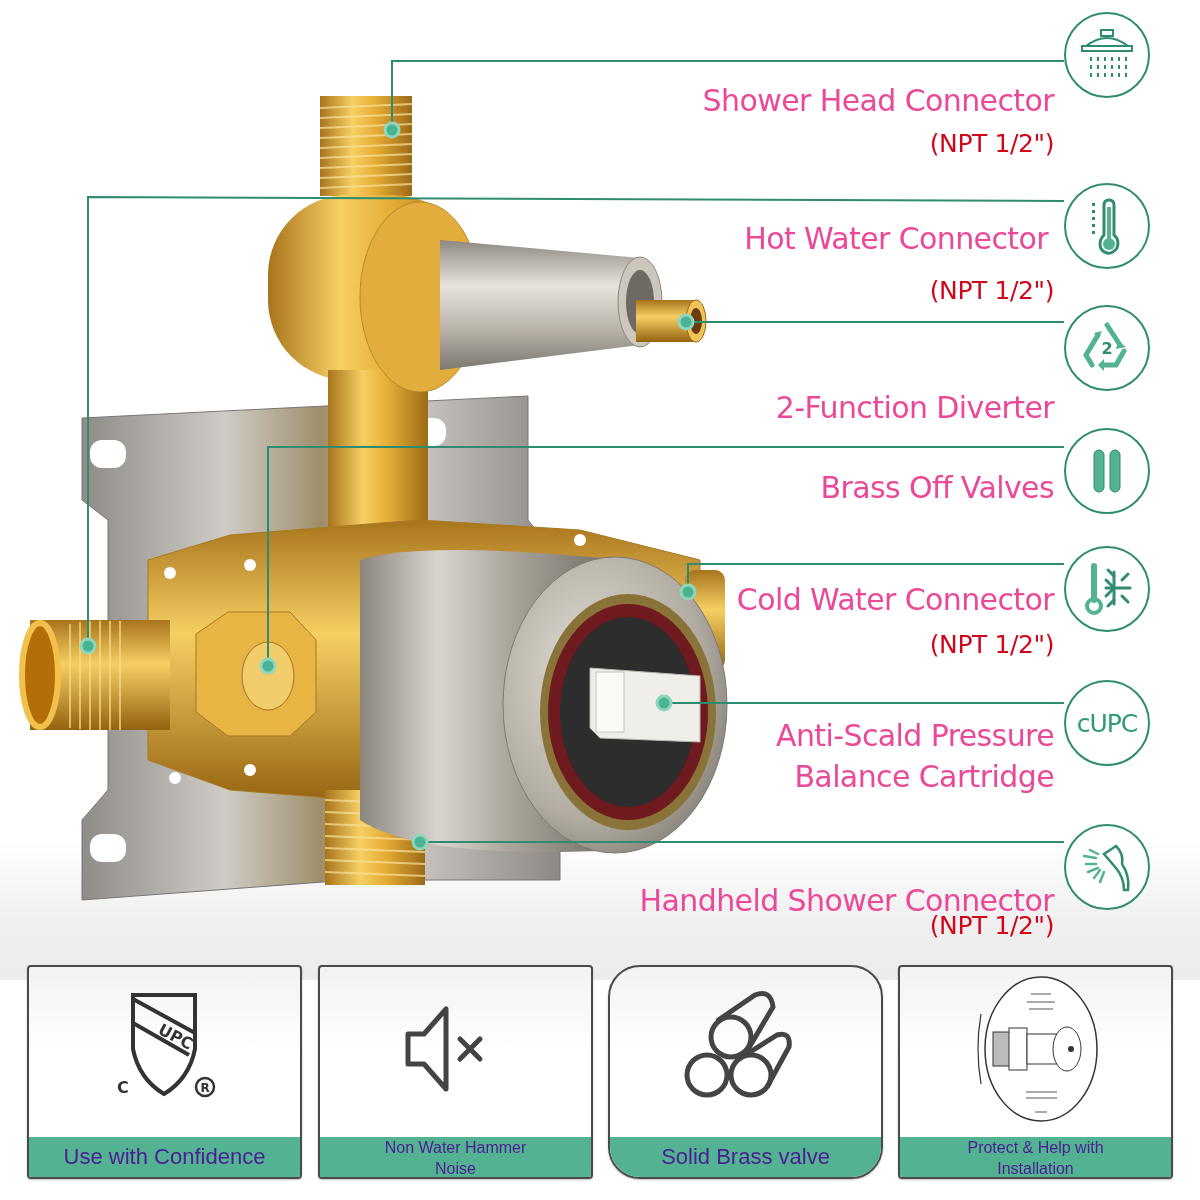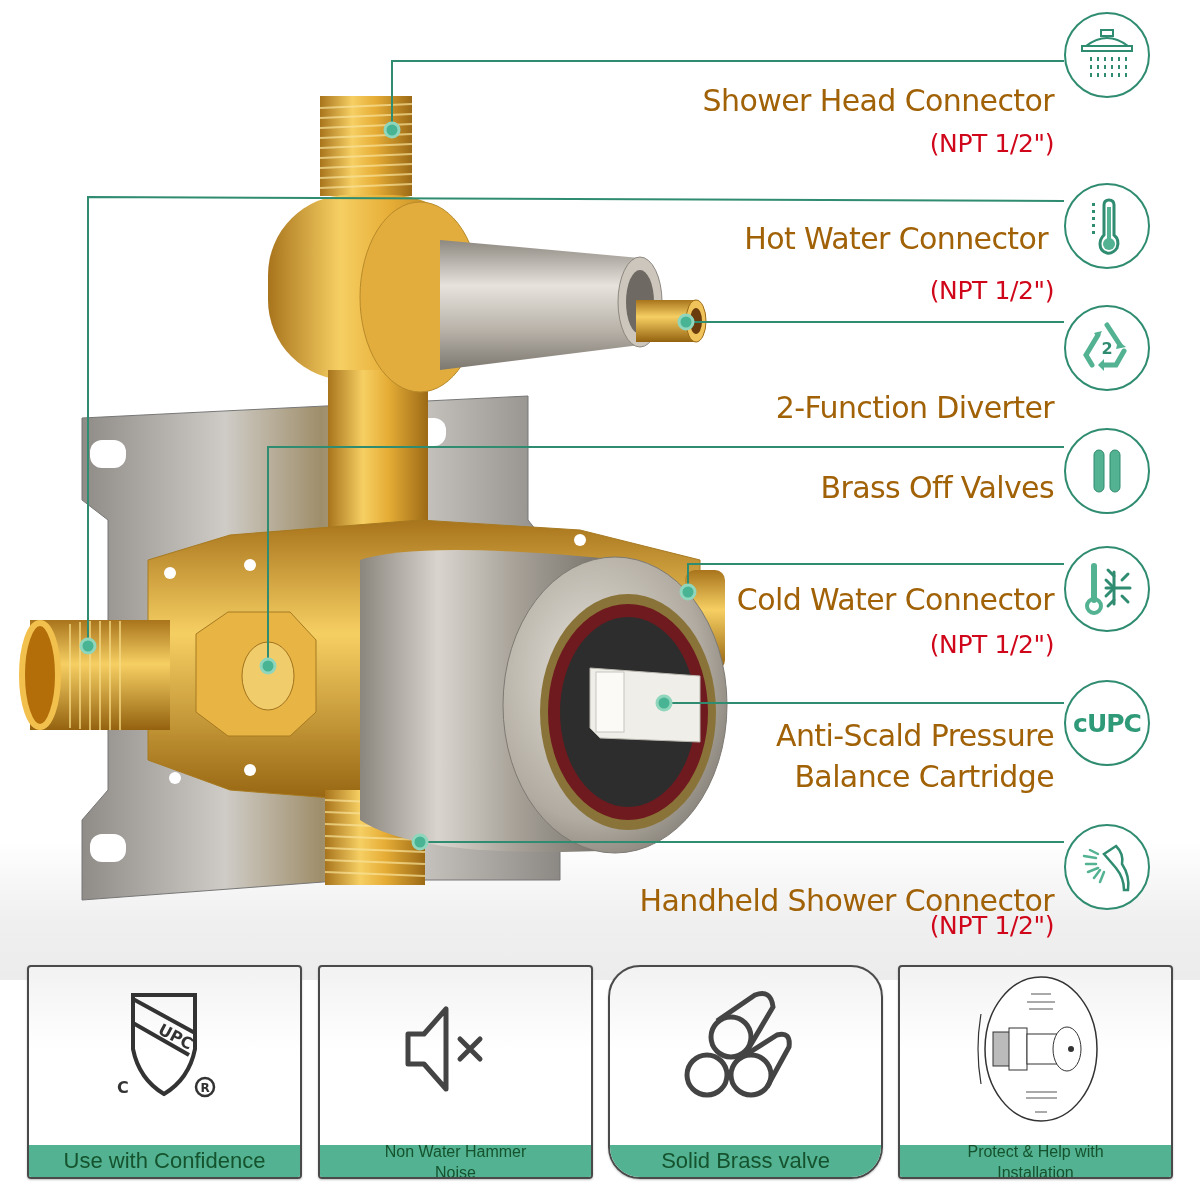--- a/index.html
+++ b/index.html
@@ -1,32 +1,32 @@
 <!DOCTYPE html>
 <html><head>
 <meta charset="utf-8">
 <style>
   * { box-sizing: border-box; margin: 0; padding: 0; }
   html, body { width: 1200px; height: 1200px; overflow: hidden; background: #ffffff; }
   body { position: relative; font-family: "DejaVu Sans", "Liberation Sans", sans-serif; }
   .bg-fade { position: absolute; left: 0; top: 840px; width: 1200px; height: 140px;
     background: linear-gradient(to bottom, #ffffff 0%, #efefef 60%, #ececec 100%); }
   .stage { position: absolute; left: 0; top: 0; width: 1200px; height: 1200px; }
-  .label { position: absolute; right: 146px; text-align: right; color: #a16207;
+  .label { position: absolute; right: 146px; text-align: right; color: #ec4899;
     font-family: "DejaVu Sans", sans-serif; font-size: 30px; letter-spacing: -0.6px; line-height: 1.1; white-space: nowrap; }
   .sub { position: absolute; right: 146px; text-align: right; color: #d0061a;
     font-family: "DejaVu Sans", sans-serif; font-size: 25px; letter-spacing: -0.4px; white-space: nowrap; }
   .icon-circle { position: absolute; left: 1064px; width: 86px; height: 86px; border: 2px solid #2f8c70;
     border-radius: 50%; background: #fff; display: flex; align-items: center; justify-content: center; }
   .icon-circle svg { width: 62px; height: 62px; }
-  .cupc { color: #2f9a78; font-family: "DejaVu Sans", sans-serif; font-weight: bold; font-size: 25px; letter-spacing: -1px; }
+  .cupc { color: #2f9a78; font-family: "DejaVu Sans", sans-serif; font-weight: normal; font-size: 25px; letter-spacing: -1px; }
   .card { position: absolute; top: 965px; width: 275px; height: 214px; border: 2px solid #4a4a4a; border-radius: 4px;
     background: linear-gradient(to bottom, #f2f2f2 0%, #ffffff 40%); overflow: hidden; box-shadow: 0 1px 2px rgba(0,0,0,0.25); }
   .card .art { position: absolute; left: 0; top: 0; width: 100%; height: 164px; display: flex; align-items: center; justify-content: center; }
-  .card .bar { position: absolute; left: 0; bottom: 0; width: 100%; height: 32px; background: #53b291; color: #14532d;
+  .card .bar { position: absolute; left: 0; bottom: 0; width: 100%; height: 40px; background: #53b291; color: #4c1d95;
     display: flex; align-items: center; justify-content: center; text-align: center;
     font-family: "Liberation Sans", sans-serif; font-size: 22px; line-height: 22px; }
   .card .bar.two { font-size: 16px; line-height: 21px; padding-top: 2px; }
 </style>
 </head>
 <body>
 
 <div class="bg-fade"></div>
 
 <div class="stage">

